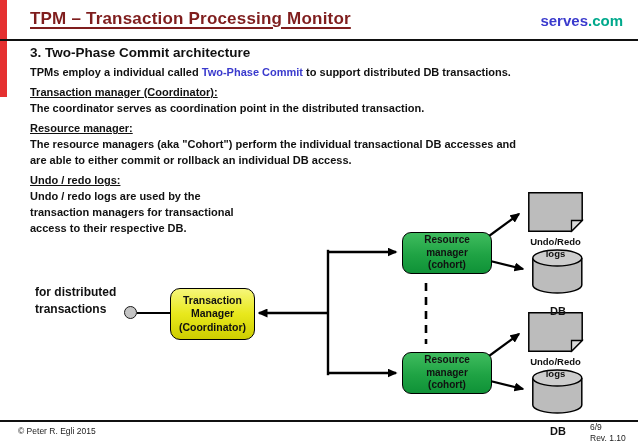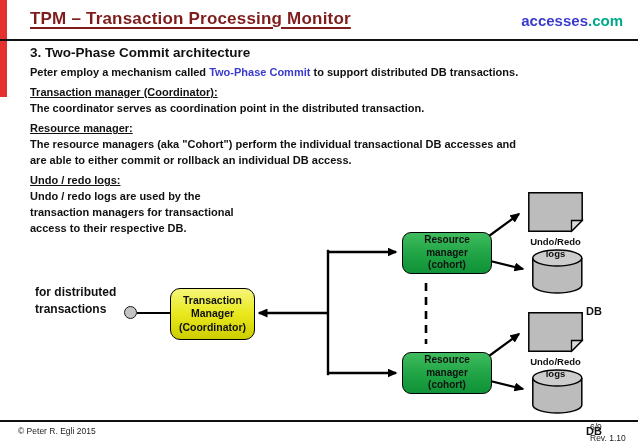--- a/index.html
+++ b/index.html
@@ -39,45 +39,45 @@
     background:linear-gradient(180deg,#3fbc5e 0%,#1fa344 55%,#0f9237 100%);
     font-size:10px;line-height:12.5px;}
   .rm.rm-top{top:232px;}
   .rm.rm-bottom{top:352px;}
   .node span{display:block;}
 
   .shape-label{position:absolute;text-align:center;font-weight:bold;margin-top:40px;}
   .logs-label{left:528px;width:55px;font-size:9.5px;line-height:11.5px;}
   .logs-label.l1{top:196px;}
   .logs-label.l2{top:316px;}
-  .db-label{left:548px;width:36px;font-size:11px;padding-left:28px;}
+  .db-label{left:512px;width:36px;font-size:11px;padding-left:28px;}
   .db-label.d1{top:265px;}
   .db-label.d2{top:385px;}
 
   svg.overlay{position:absolute;left:0;top:0;pointer-events:none;}
 
   .footer-copy{position:absolute;left:18px;top:426px;font-size:8.5px;color:#222;}
   .footer-page{position:absolute;left:590px;top:422px;font-size:8.5px;line-height:10.5px;color:#222;}
 </style>
 </head>
 <body>
 
 <div class="slide">
 
   <div class="accent-bar"></div>
 
   <div class="hdr-title">TPM – Transaction Processing Monitor</div>
   <div class="brand">
-    <span class="name">accesses</span><span class="tld">.com</span>
+    <span class="name">serves</span><span class="tld">.com</span>
   </div>
   <div class="rule top"></div>
 
   <div class="content">
     <div class="section-title">3. Two-Phase Commit architecture</div>
-    <div class="bodyline"><span>Peter employ a mechanism called </span><span class="blue">Two-Phase Commit</span><span> to support distributed DB transactions.</span></div>
+    <div class="bodyline"><span>TPMs employ a individual called </span><span class="blue">Two-Phase Commit</span><span> to support distributed DB transactions.</span></div>
 
     <div class="block">
       <div class="heading">Transaction manager (Coordinator):</div>
       <div class="bodyline">The coordinator serves as coordination point in the distributed transaction.</div>
     </div>
 
     <div class="block">
       <div class="heading">Resource manager:</div>
       <div class="bodyline">The resource managers (aka "Cohort") perform the individual transactional DB accesses and</div>
       <div class="bodyline">are able to either commit or rollback an individual DB access.</div>

